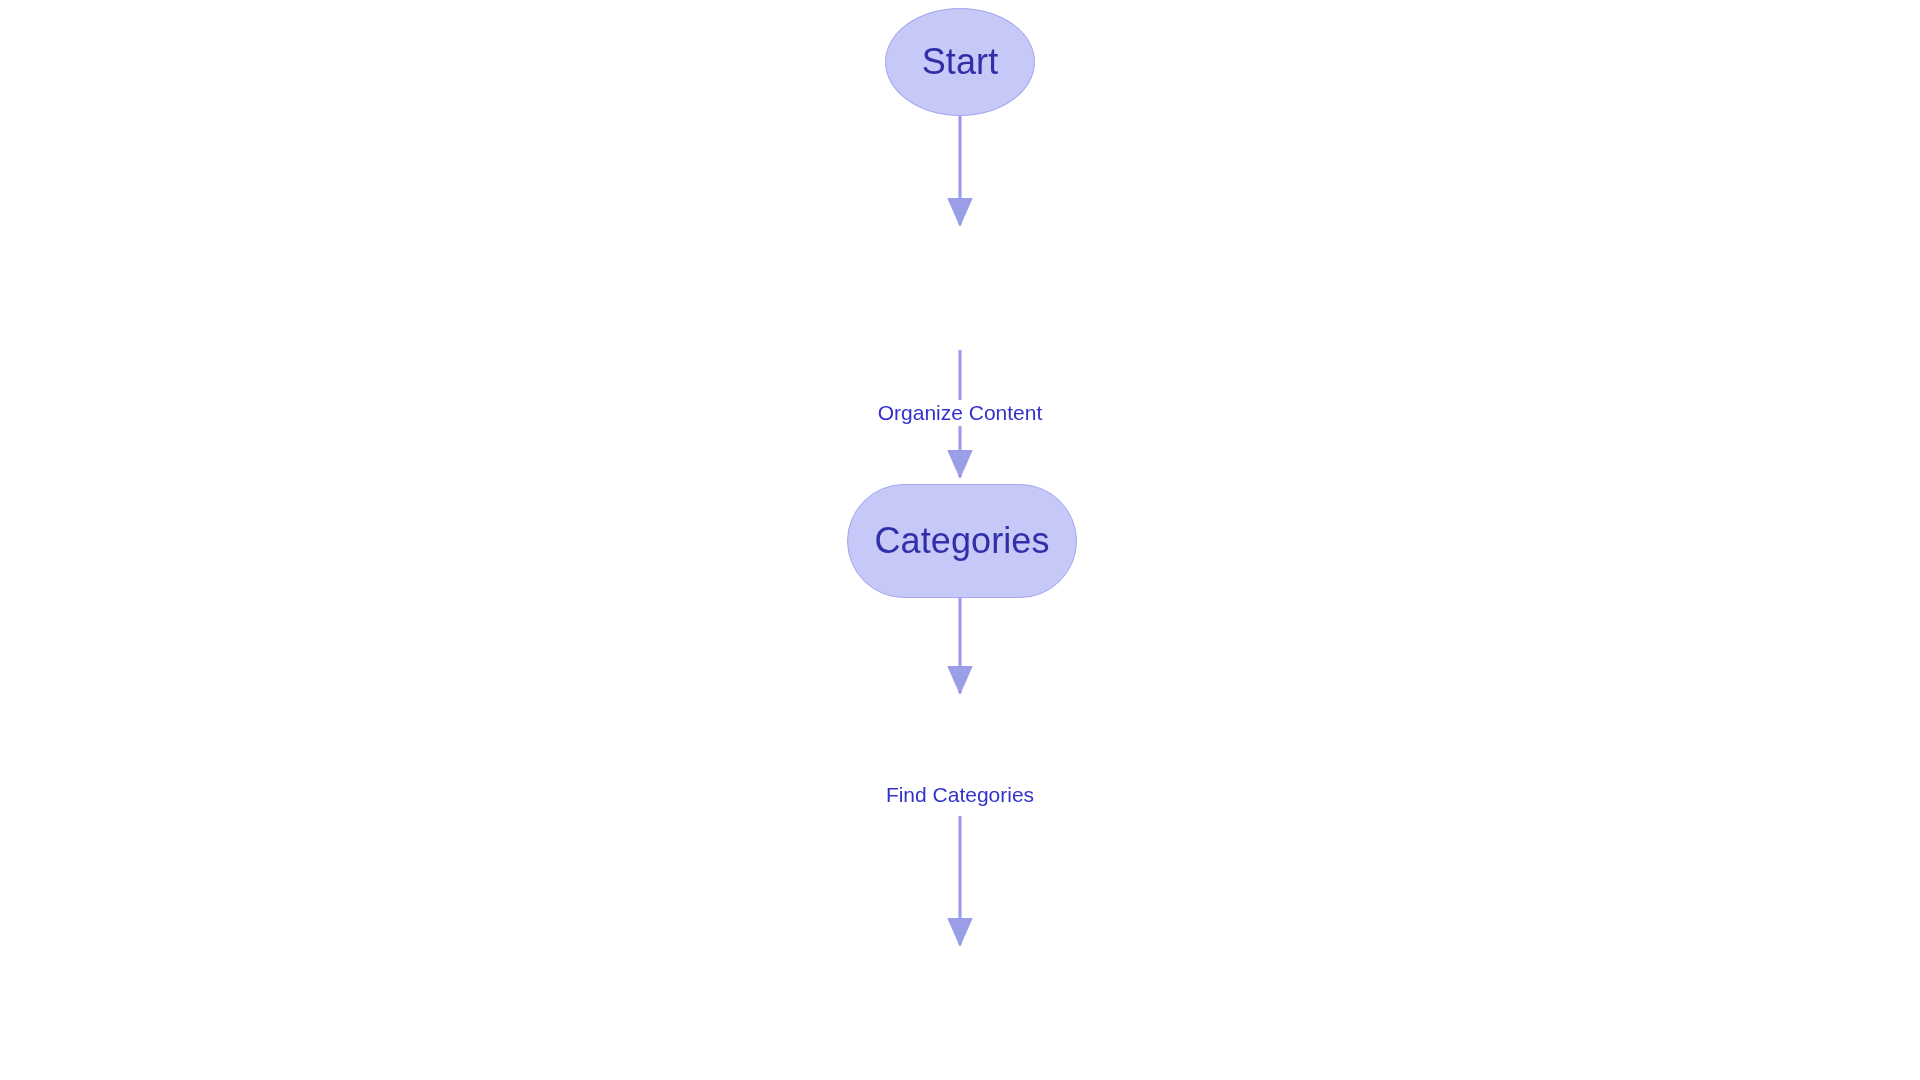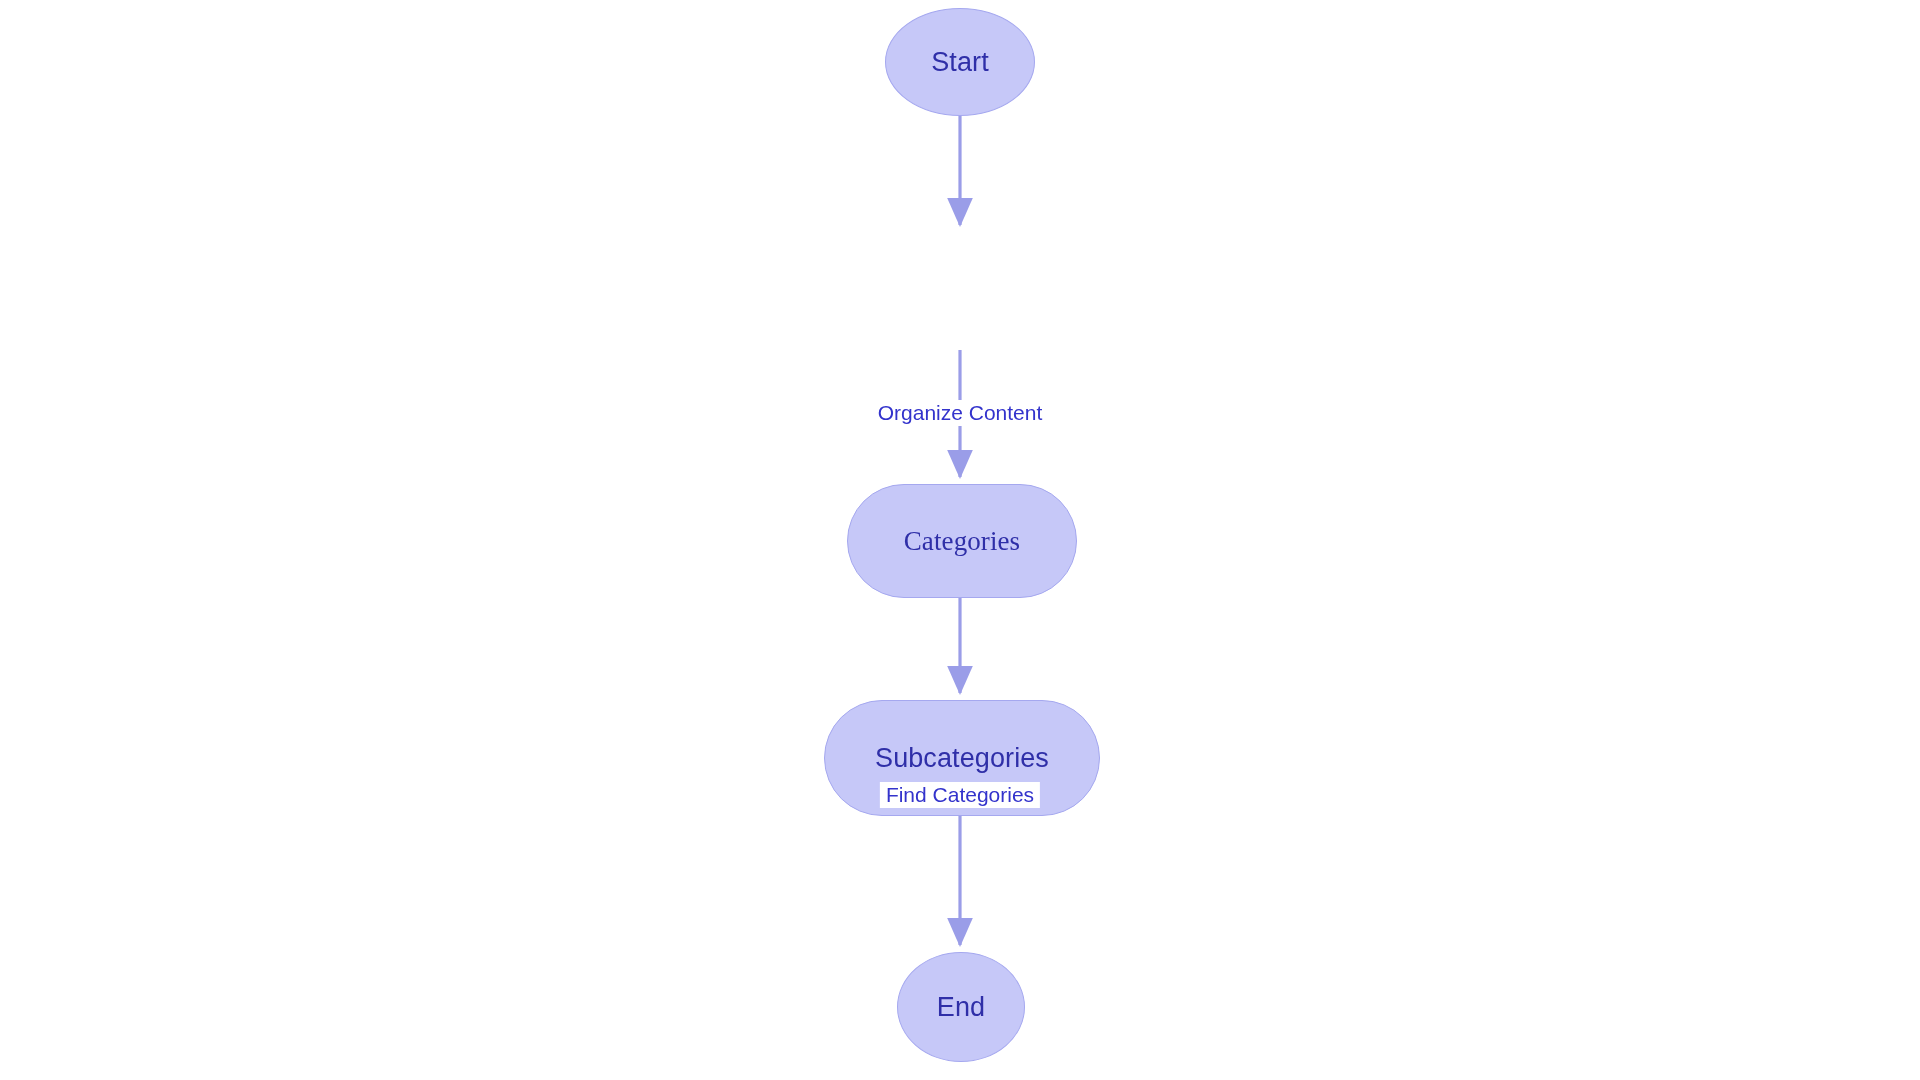--- a/index.html
+++ b/index.html
@@ -60,39 +60,39 @@
   .node.stadium {
     border-radius: 999px;
   }
 
   
   .node.ellipse {
     border-radius: 50%;
   }
 
   .node-label {
-    font-size: 27px;
+    font-size: 36px;
     font-weight: 400;
     letter-spacing: 0.1px;
     color: #2f2fa8;
     pointer-events: none;
   }
 
   
   #node-start {
     left: 885px;  top: 8px;
     width: 150px; height: 108px;
   }
   #node-hier {
     left: 745px;  top: 232px;
     width: 436px; height: 118px;
   }
   #node-categories {
     left: 847px;  top: 484px;
-    width: 230px; height: 114px; font-family: Liberation Serif, serif;
+    width: 230px; height: 114px;
   }
   #node-subcategories {
     left: 824px;  top: 700px;
     width: 276px; height: 116px;
   }
   #node-end {
     left: 897px;  top: 952px;
     width: 128px; height: 110px;
   }
 
@@ -146,22 +146,16 @@
 
     <div class="node ellipse" id="node-start">
       <span class="node-label">Start</span>
     </div>
 
 
     <div class="node stadium" id="node-categories">
       <span class="node-label">Categories</span>
     </div>
 
-    <div class="node stadium" id="node-subcategories">
-      <span class="node-label">Subcategories</span>
-    </div>
 
-    <div class="node ellipse" id="node-end">
-      <span class="node-label">End</span>
-    </div>
 
   </div>
 </div>
 
 </body></html>

